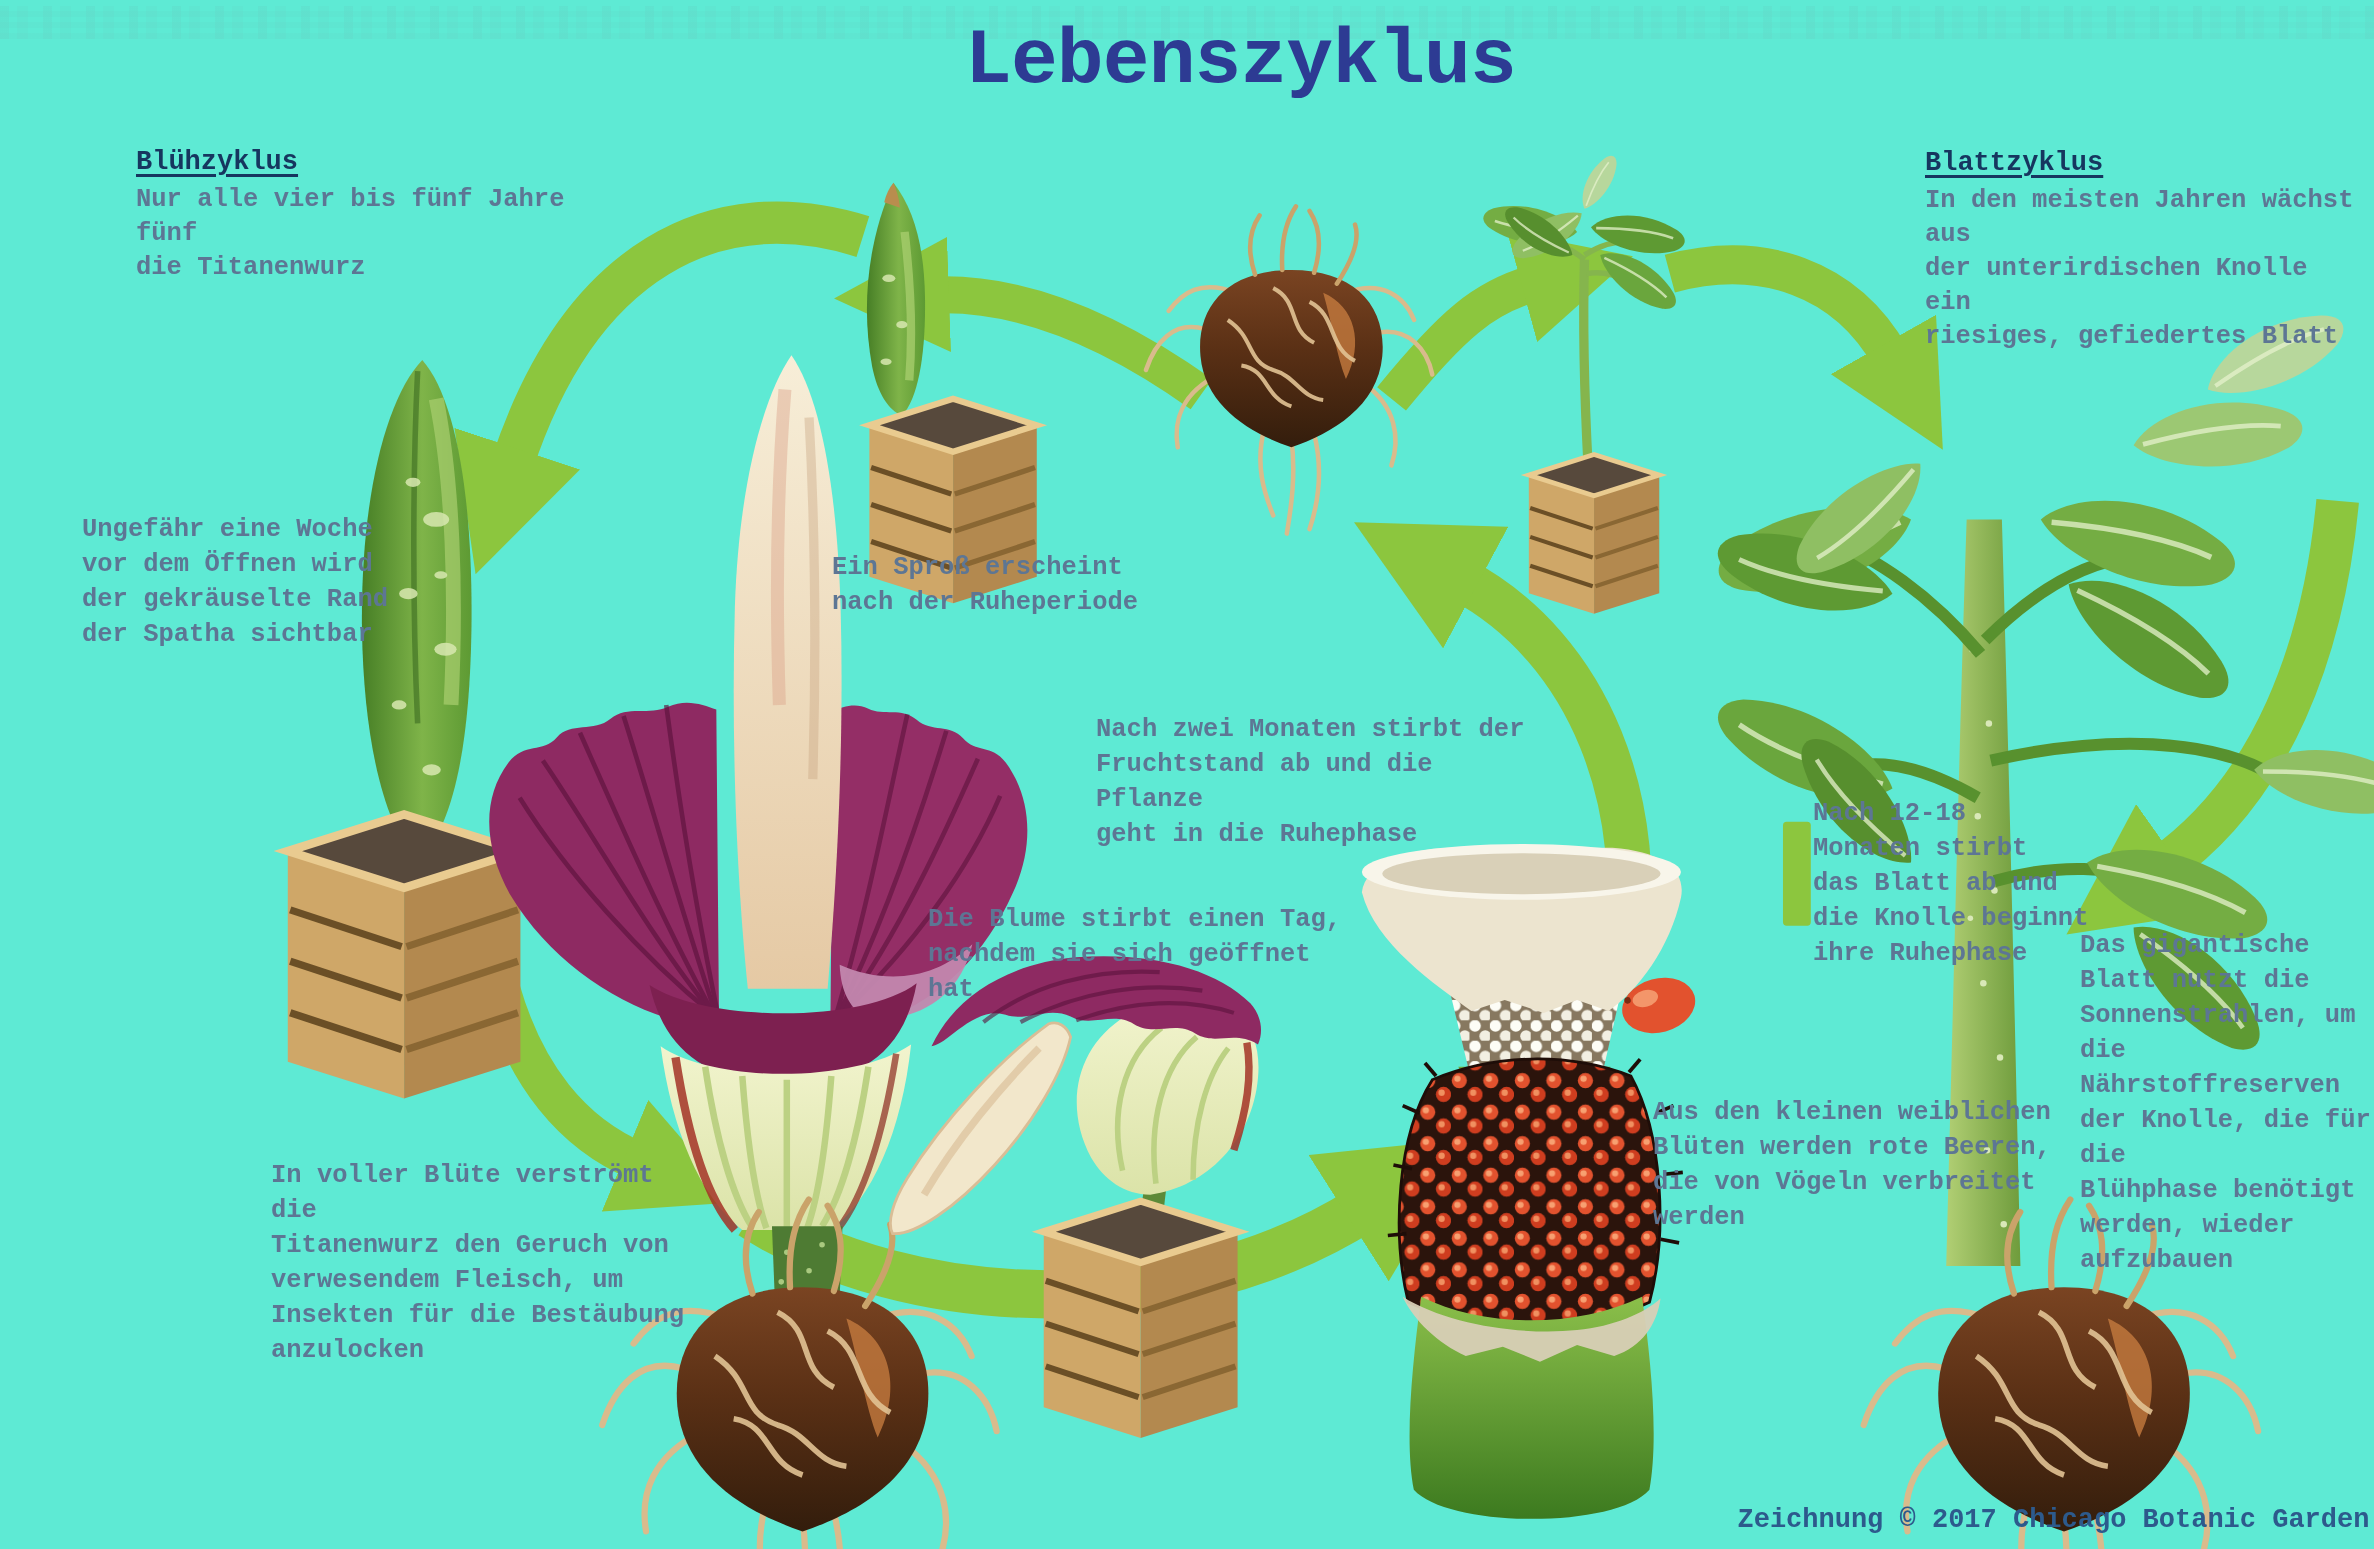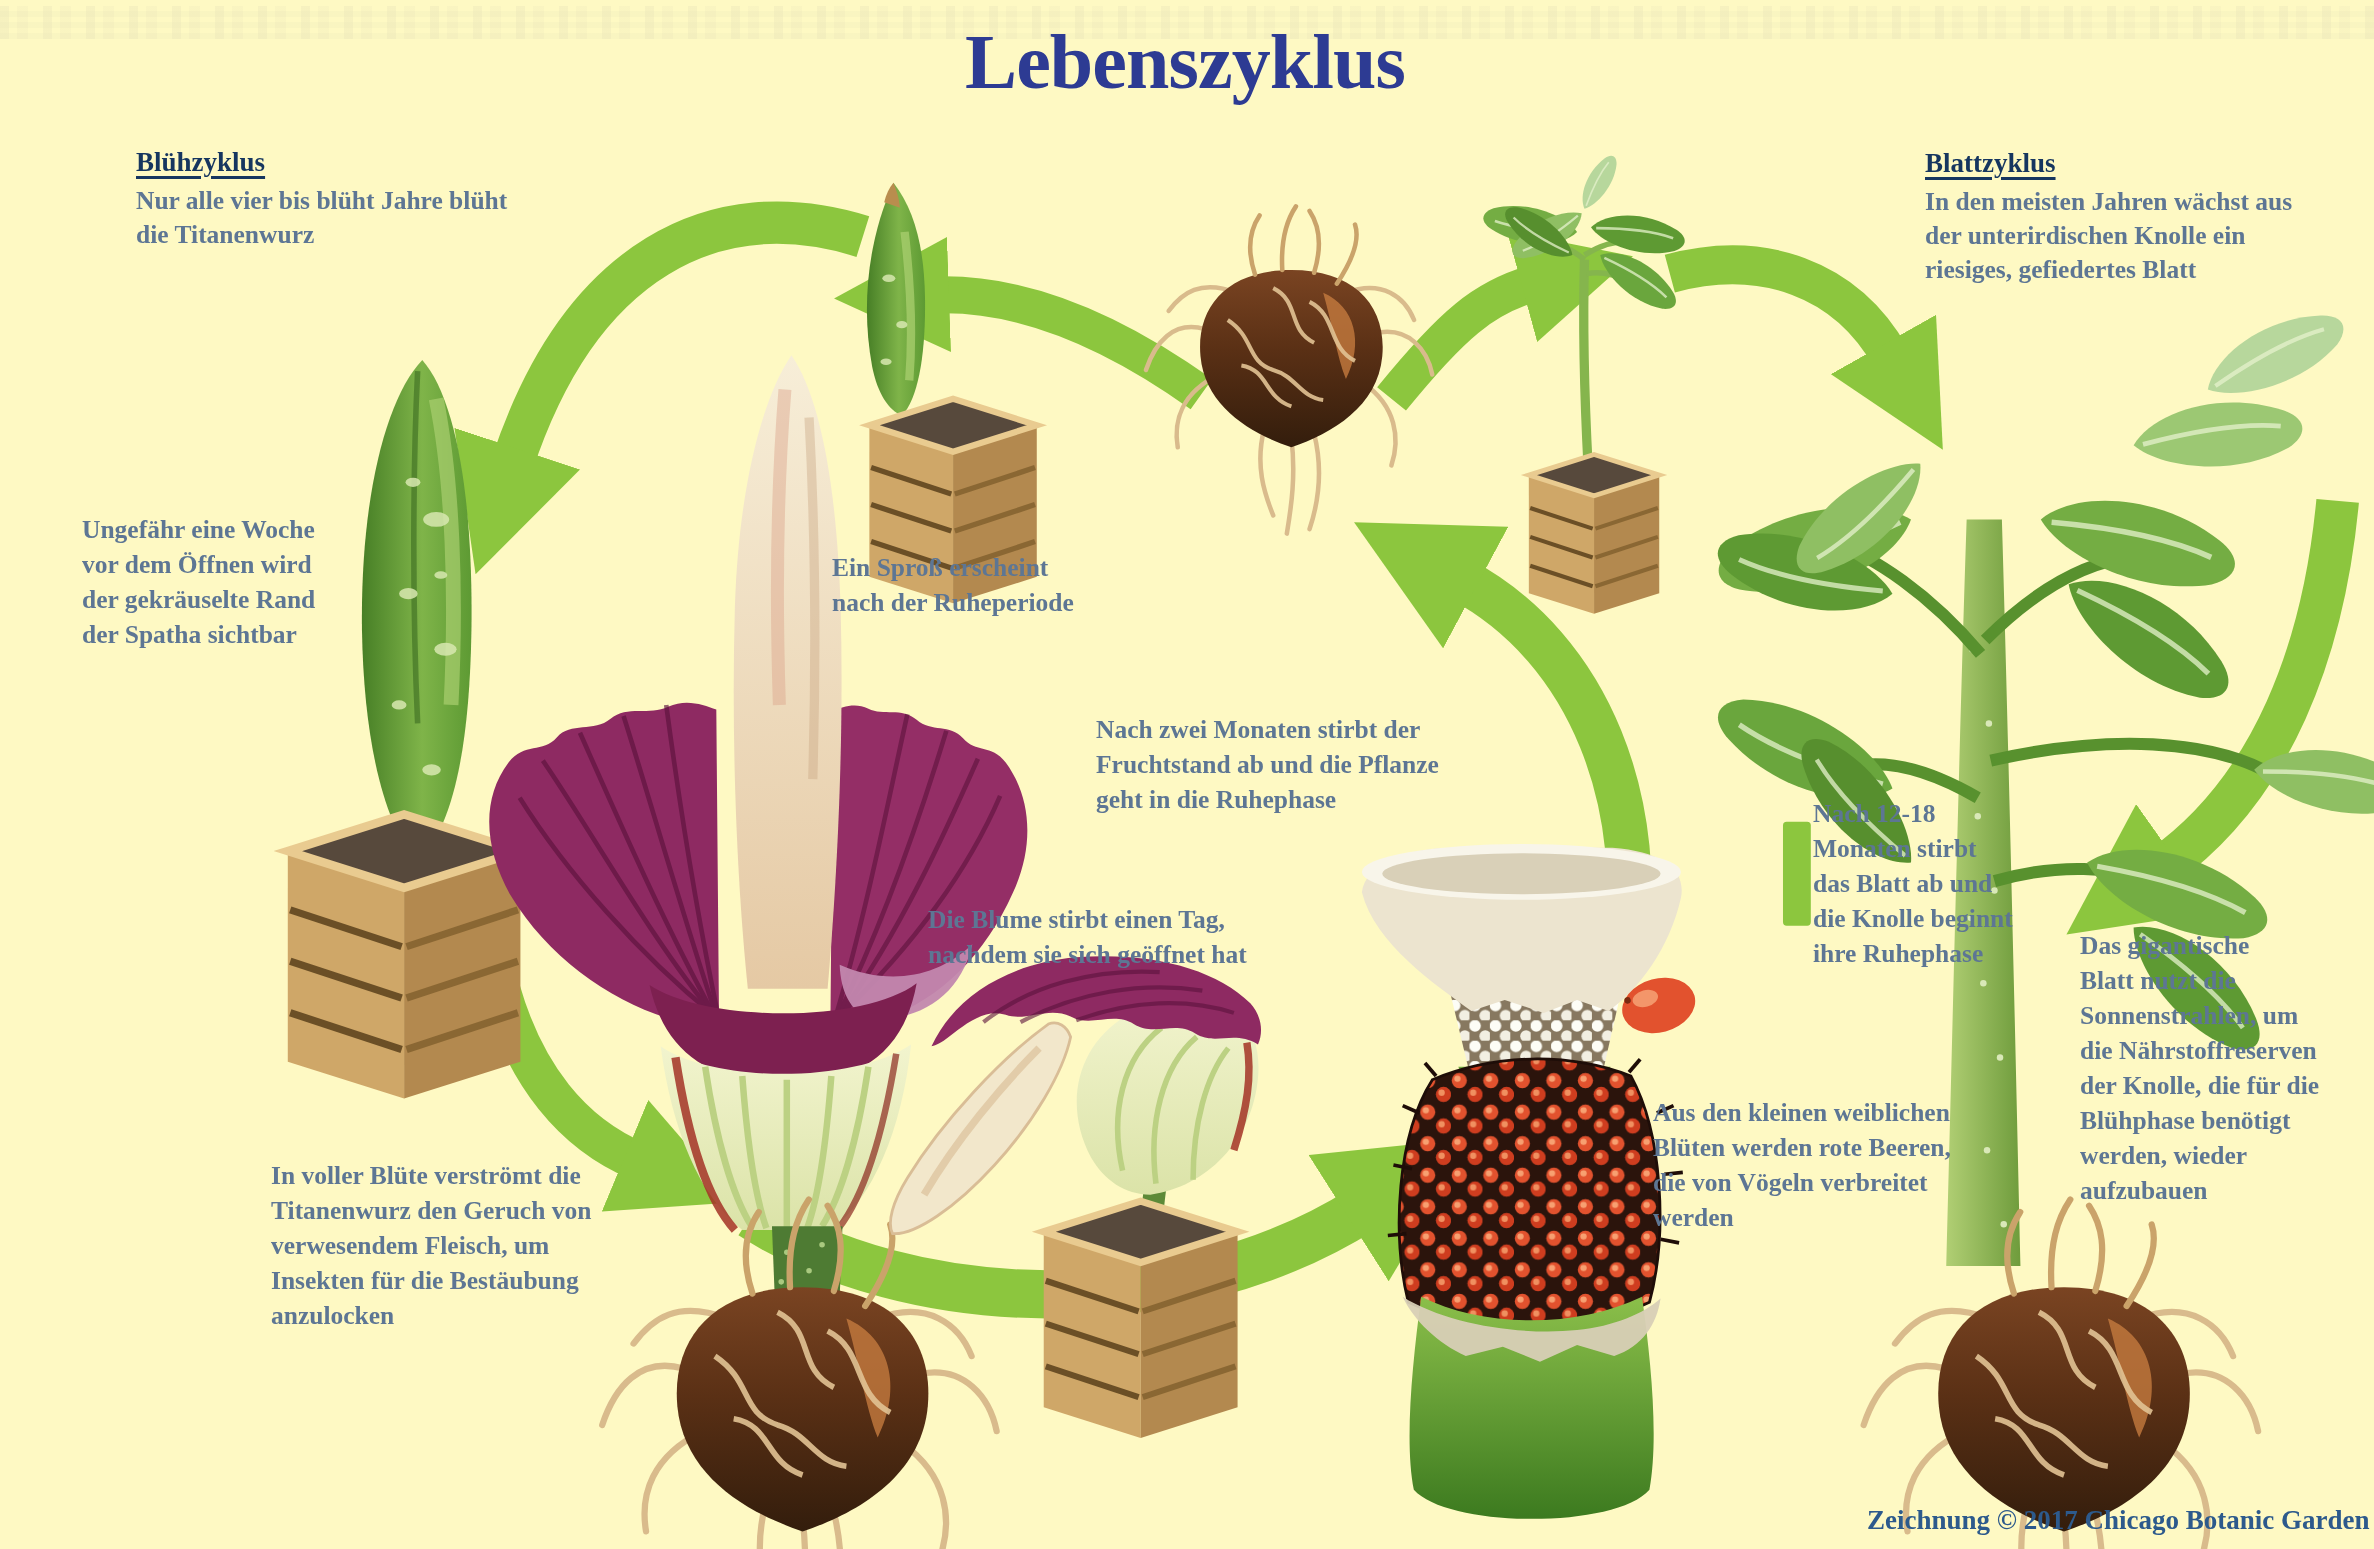--- a/index.html
+++ b/index.html
@@ -1,17 +1,17 @@
 <!DOCTYPE html>
 <html style="font-size:15px"><head>
 <meta charset="utf-8">
 <style>
   html,body{margin:0;padding:0;background:#ffffff;}
-  .stage{position:relative;width:2375px;height:1549px;background:#fef9c3;overflow:hidden;
-         font-family:Liberation Serif, serif;}
+  .stage{position:relative;width:2375px;height:1549px;background:#5eead4;overflow:hidden;
+         font-family:Liberation Mono, monospace;}
   .top-strip{position:absolute;left:0;top:5.6px;width:100%;height:33px;opacity:.55;
     background:
       repeating-linear-gradient(90deg, rgba(120,120,130,.10) 0 9.3px, rgba(0,0,0,0) 9.3px 16.7px,
         rgba(120,120,130,.07) 16.7px 28px, rgba(0,0,0,0) 28px 43px),
       repeating-linear-gradient(0deg, rgba(120,120,130,.06) 0 5.6px, rgba(0,0,0,0) 5.6px 11px);}
   .title{position:absolute;left:965px;top:16.7px;margin:0;font-size:78px;font-weight:700;
          color:#2d3b93;letter-spacing:-0.9px;white-space:nowrap;}
   .tb{position:absolute;font-size:25.5px;line-height:35px;font-weight:700;color:#5d7694;
       white-space:pre-line;}
   .section .hd span{font-size:27px;font-weight:700;color:#16365f;text-decoration:underline;
@@ -299,21 +299,21 @@
       <g transform="rotate(-15 1788 1084)">
         <ellipse cx="1788" cy="1084" rx="40" ry="29" fill="#e2522e"></ellipse>
         <ellipse cx="1776" cy="1073" rx="14" ry="9" fill="#f6a274" opacity="0.85"></ellipse>
         <circle cx="1757" cy="1070" r="3.5" fill="#7a2a12"></circle>
       </g>
     </g>
   </svg>
 
   <div class="section" style="position:absolute;left:136px;top:147px;width:436px;">
     <div class="hd"><span>Blühzyklus</span></div>
-    <div class="bd">Nur alle vier bis blüht Jahre blüht
+    <div class="bd">Nur alle vier bis fünf Jahre fünf
 die Titanenwurz</div>
   </div>
 
   <div class="section" style="position:absolute;left:1925px;top:148px;width:436px;">
     <div class="hd"><span>Blattzyklus</span></div>
     <div class="bd">In den meisten Jahren wächst aus
 der unterirdischen Knolle ein
 riesiges, gefiedertes Blatt</div>
   </div>
 

